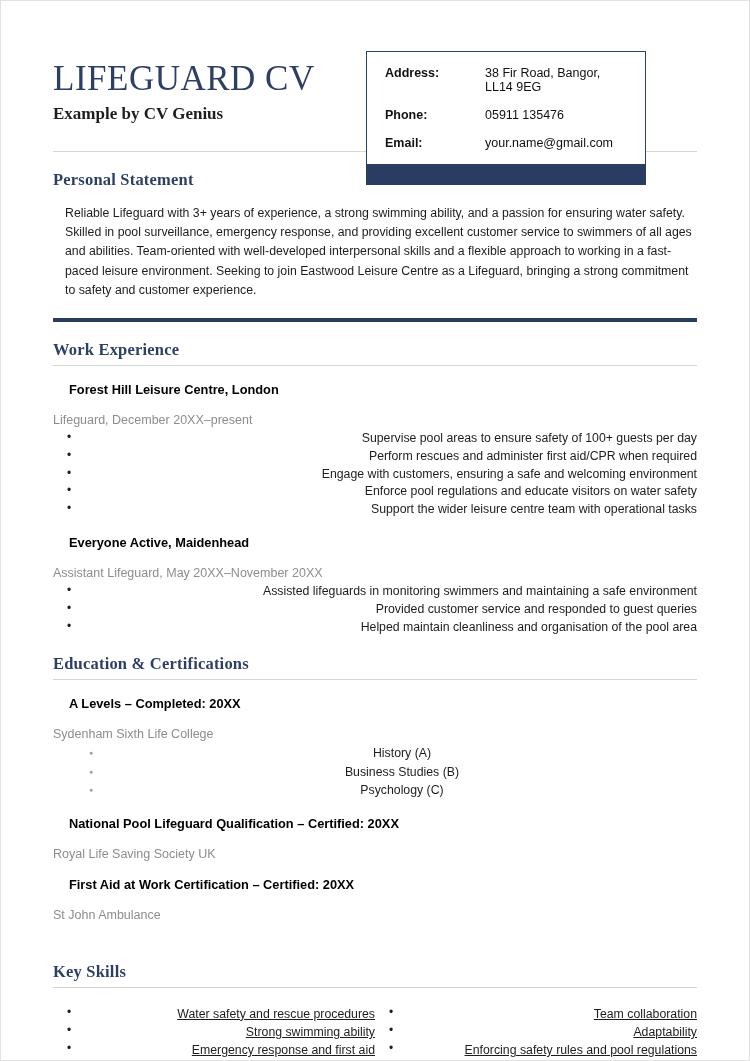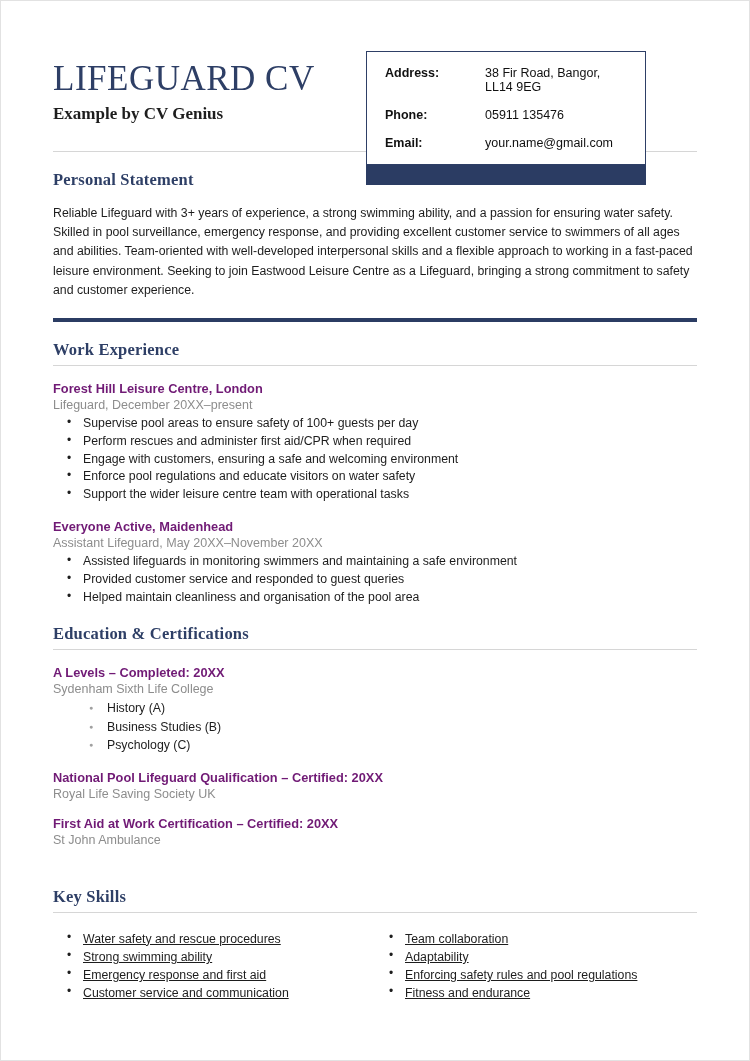--- a/index.html
+++ b/index.html
@@ -108,41 +108,42 @@
     font-weight: bold;
     color: #2e3f66;
     margin: 16px 0 5px 0;
     letter-spacing: 0.2px;
   }
 
   .body-text {
     font-size: 12.3px;
     line-height: 1.56;
     color: #1d1d1d;
-    margin: 14px 0 0 0;
+    margin: 14px 0 0 12px;
   }
 
   
   .entry { margin-top: 15px; }
   .entry-title {
     font-size: 12.8px;
     font-weight: bold;
-    color: #701a75;
-    margin: 0;
+    color: #000000;
+    margin: 16px;
   }
   .entry-sub {
     font-size: 12.5px;
     color: #8d8d8d;
     margin: 2px 0 0 0;
   }
 
   ul.bullets {
     list-style: none;
     margin: 3px 0 0 0;
     padding: 0;
+    text-align: right;
   }
   ul.bullets > li {
     position: relative;
     padding-left: 30px;
     font-size: 12.3px;
     line-height: 1.45;
     color: #1d1d1d;
   }
   ul.bullets > li::before {
     content: "\2022";
@@ -150,20 +151,21 @@
     left: 14px;
     top: -1px;
     color: #1d1d1d;
     font-size: 12px;
   }
 
   ul.subbullets {
     list-style: none;
     margin: 3px 0 0 0;
     padding: 0;
+    text-align: center;
   }
   ul.subbullets > li {
     position: relative;
     padding-left: 54px;
     font-size: 12.3px;
     line-height: 1.5;
     color: #1d1d1d;
   }
   ul.subbullets > li::before {
     content: "\25CF";

